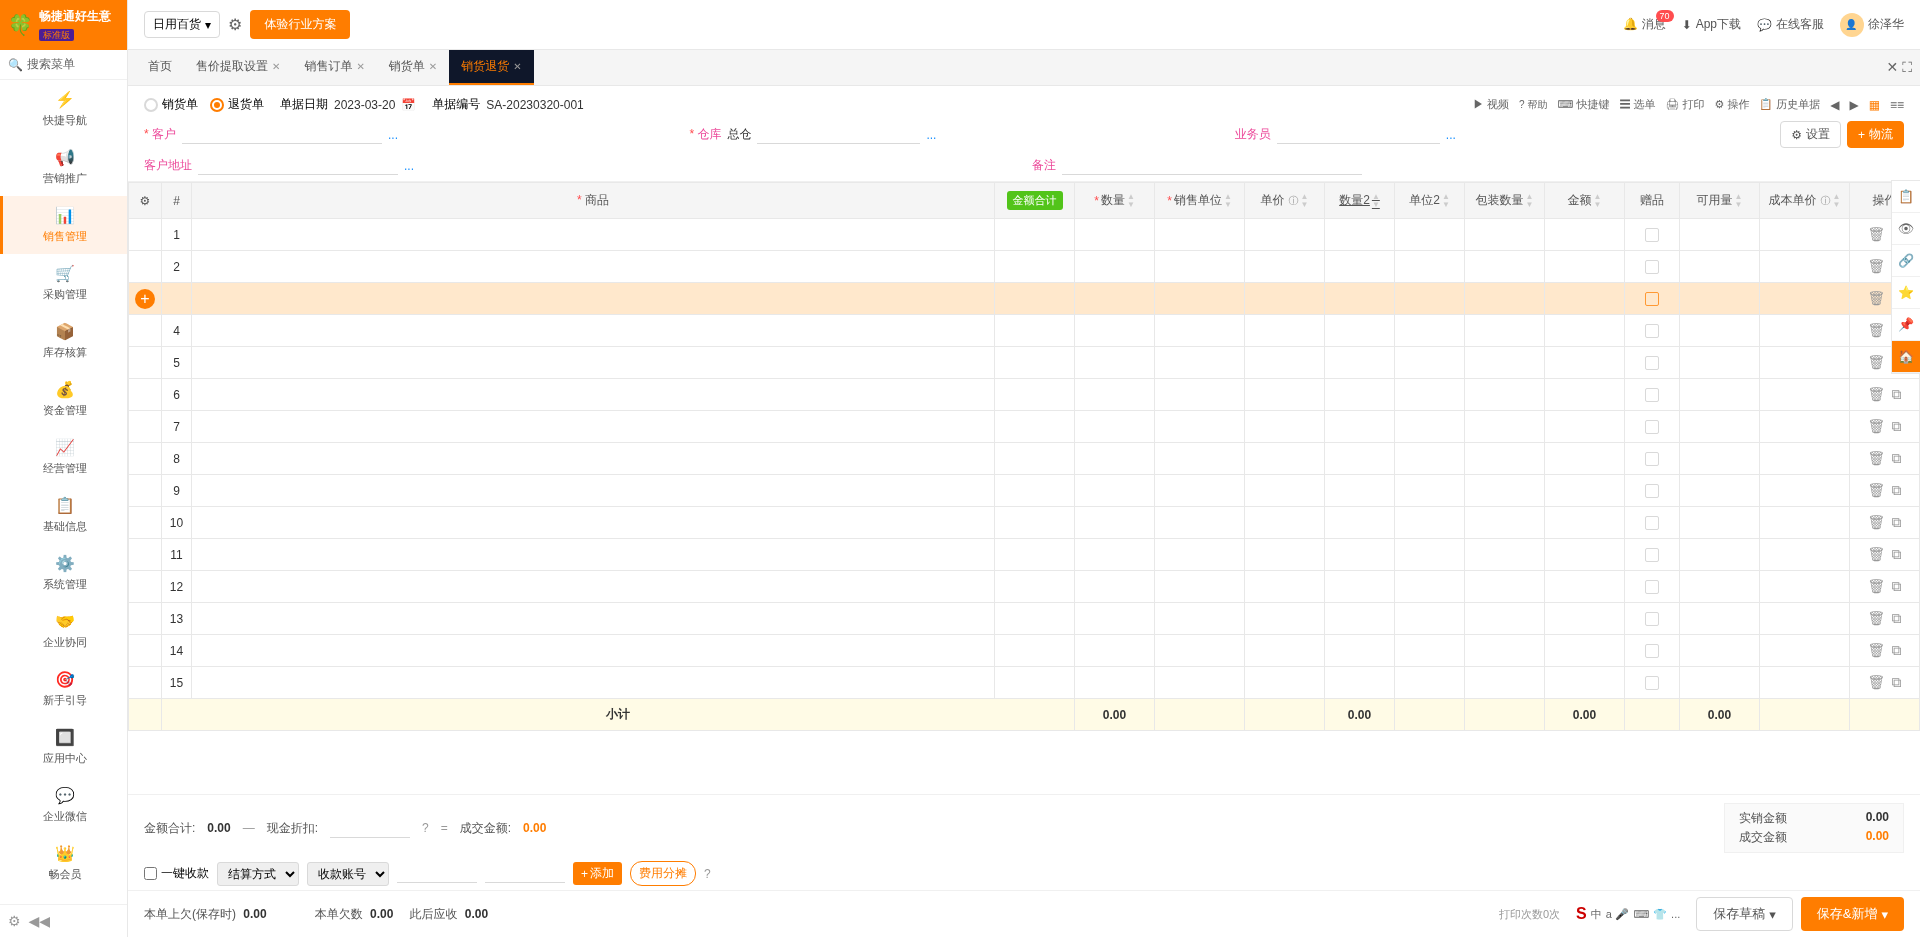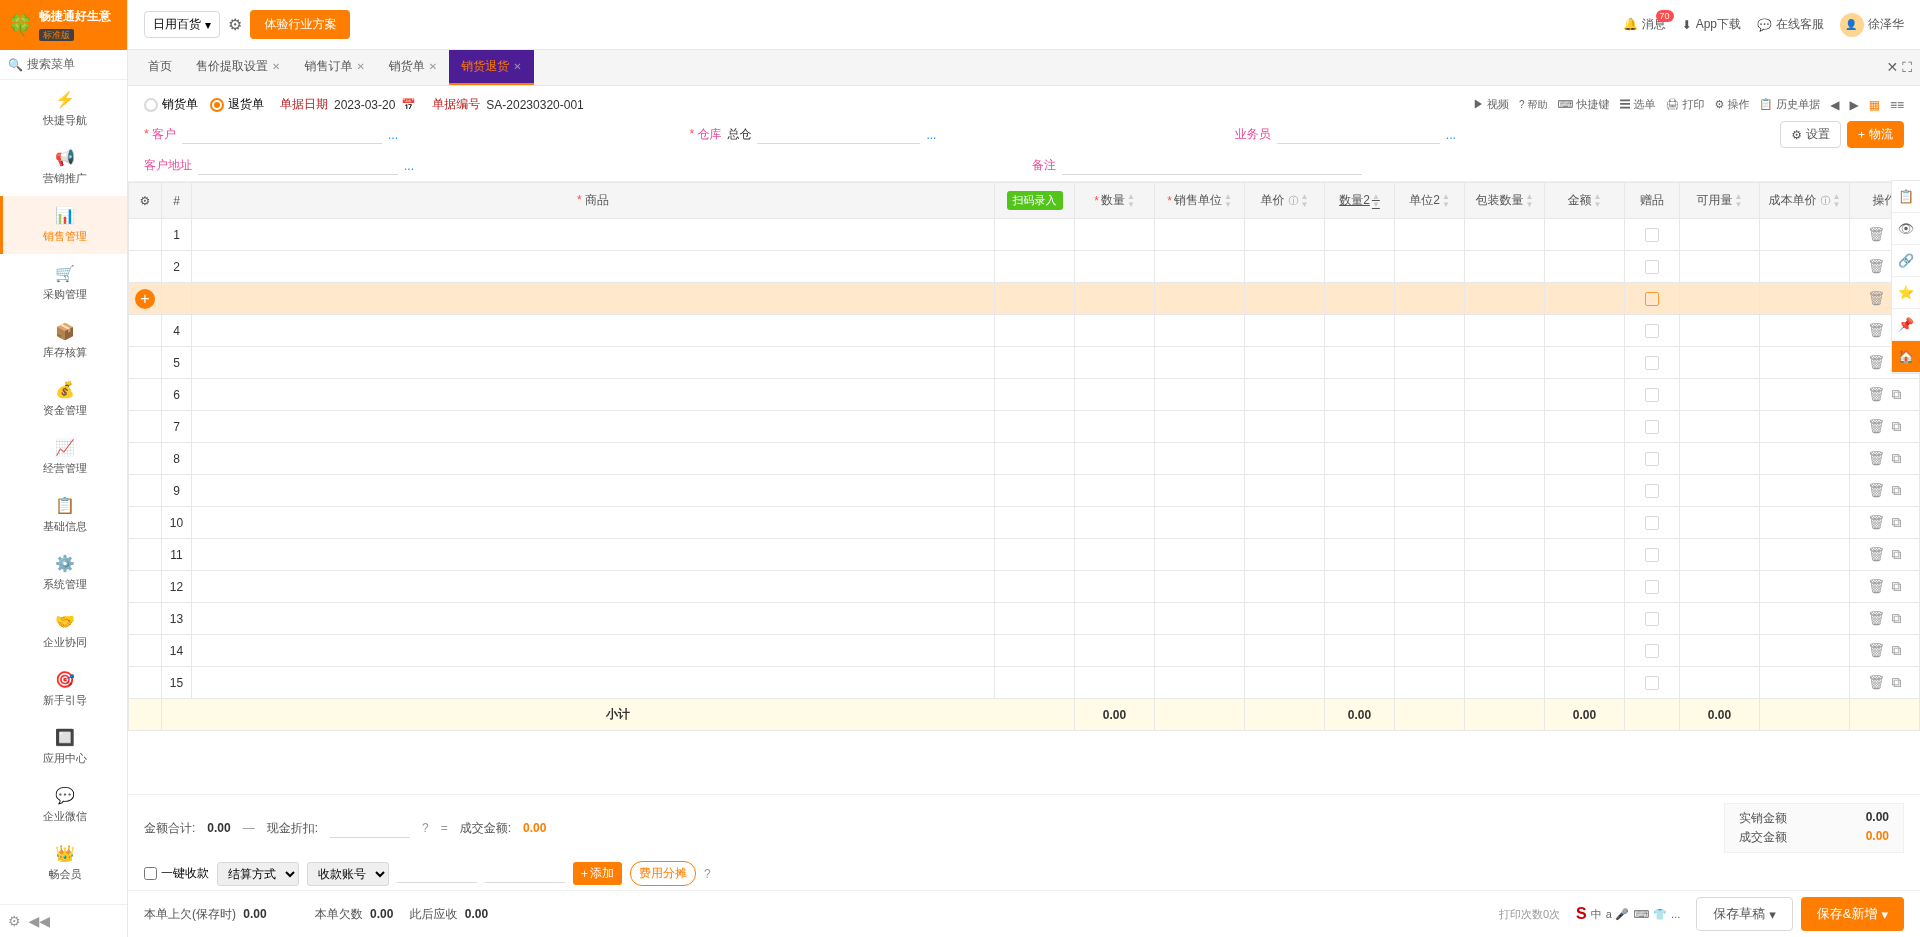--- a/index.html
+++ b/index.html
@@ -26,40 +26,40 @@
     .topbar-btn { background: #ff7d00; color: white; border: none; border-radius: 4px; padding: 6px 14px; font-size: 12px; cursor: pointer; }
     .topbar-right { display: flex; align-items: center; gap: 16px; color: #555; font-size: 12px; }
     .topbar-msg { position: relative; cursor: pointer; }
     .msg-badge { position: absolute; top: -6px; right: -8px; background: #ff4d4f; color: white; border-radius: 8px; font-size: 9px; padding: 1px 4px; }
     .topbar-user { display: flex; align-items: center; gap: 4px; cursor: pointer; }
     .avatar { width: 24px; height: 24px; border-radius: 50%; background: #ffd591; display: flex; align-items: center; justify-content: center; font-size: 10px; }
 
     
     .tabs { background: #f5f5f5; display: flex; align-items: center; padding: 0 8px; border-bottom: 1px solid #e8e8e8; min-height: 36px; }
     .tab { padding: 8px 12px; cursor: pointer; color: #555; font-size: 12px; display: flex; align-items: center; gap: 4px; border-bottom: 2px solid transparent; white-space: nowrap; }
-    .tab.active { color: #ff7d00; border-bottom-color: #ff7d00; background: #4c1d95; }
+    .tab.active { color: #ff7d00; border-bottom-color: #ff7d00; background: #0f172a; }
     .tab-close { font-size: 10px; color: #999; cursor: pointer; }
     .tabs-actions { margin-left: auto; display: flex; gap: 4px; }
     .tabs-actions .icon-btn { cursor: pointer; color: #666; font-size: 14px; }
 
     
     .content { flex: 1; background: white; overflow: hidden; display: flex; flex-direction: column; }
     .form-row { display: flex; align-items: center; gap: 16px; margin-bottom: 8px; }
     .form-row:last-child { margin-bottom: 0; }
     .radio-group { display: flex; gap: 12px; align-items: center; }
     .radio-item { display: flex; align-items: center; gap: 4px; cursor: pointer; }
     .radio-dot { width: 14px; height: 14px; border-radius: 50%; border: 2px solid #d9d9d9; display: flex; align-items: center; justify-content: center; }
     .radio-dot.active { border-color: #ff7d00; }
     .radio-dot.active::after { content: ''; width: 6px; height: 6px; border-radius: 50%; background: #ff7d00; }
     .form-label { color: #ec4899; white-space: nowrap; }
     .form-label.required::before { content: '* '; color: #ff4d4f; }
     .form-input { border: none; border-bottom: 1px solid #d9d9d9; outline: none; min-width: 160px; padding: 2px 4px; font-size: 12px; color: #333; }
     .form-ellipsis { color: #1890ff; cursor: pointer; }
     .doc-info { display: flex; align-items: center; gap: 6px; }
-    .doc-label { color: #b91c1c; font-size: 12px; }
+    .doc-label { color: #000000; font-size: 12px; }
     .calendar-icon { color: #999; cursor: pointer; }
     .right-action-btn { border: 1px solid #d9d9d9; background: white; border-radius: 4px; padding: 4px 10px; font-size: 12px; cursor: pointer; color: #555; display: flex; align-items: center; gap: 4px; white-space: nowrap; }
     .orange-btn { background: #ff7d00; color: white; border-color: #ff7d00; }
 
     
     .table-container { flex: 1; overflow-y: auto; overflow-x: auto; position: relative; }
     .data-table { width: 100%; border-collapse: collapse; font-size: 12px; }
     .data-table thead tr { background: #f5f5f5; }
     .data-table th { padding: 8px 6px; text-align: center; border: 1px solid #e8e8e8; color: #555; font-weight: normal; white-space: nowrap; position: sticky; top: 0; background: #f5f5f5; z-index: 1; }
     .data-table th .required { color: #ff4d4f; }
@@ -94,21 +94,21 @@
   </style>
 </head>
 <body>
 
 <div class="sidebar">
   <div class="sidebar-logo">
     <div style="font-size:20px;">🍀</div>
     <div>
       <div style="color:white;font-size:12px;font-weight:bold;">畅捷通好生意</div>
       <div style="margin-top:2px;">
-        <span style="background:#404040;color:#ff7d00;font-size:9px;padding:1px 4px;border-radius:2px;">标准版</span>
+        <span style="background:#4c1d95;color:#ff7d00;font-size:9px;padding:1px 4px;border-radius:2px;">标准版</span>
       </div>
     </div>
   </div>
 
   <div class="sidebar-search">
     <span>🔍</span>
     <span>搜索菜单</span>
   </div>
 
   <div class="sidebar-item">
@@ -324,21 +324,21 @@
           <tr>
             <th style="width:30px;">
               <span>⚙</span>
             </th>
             <th style="width:30px;">#</th>
             <th style="min-width:130px;">
               <span class="required">*</span>
               <span>商品</span>
             </th>
             <th style="width:80px;">
-              <button class="scan-btn">扫码录入</button>
+              <button class="scan-btn">金额合计</button>
             </th>
             <th style="width:80px;">
               <div class="th-sort">
                 <span class="required">*</span>
                 <span>数量</span>
                 <div class="sort-arrows">
                     <span>▲</span>
                     <span>▼</span>
                   </div>
               </div>

